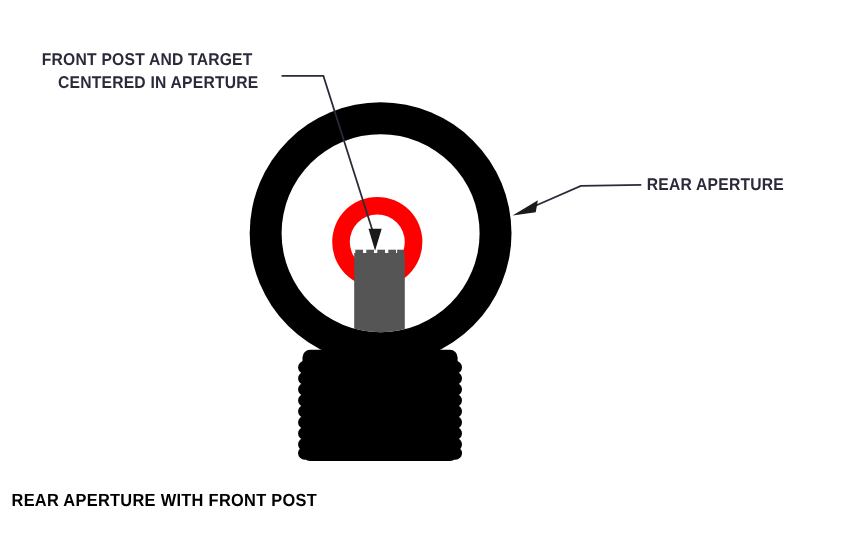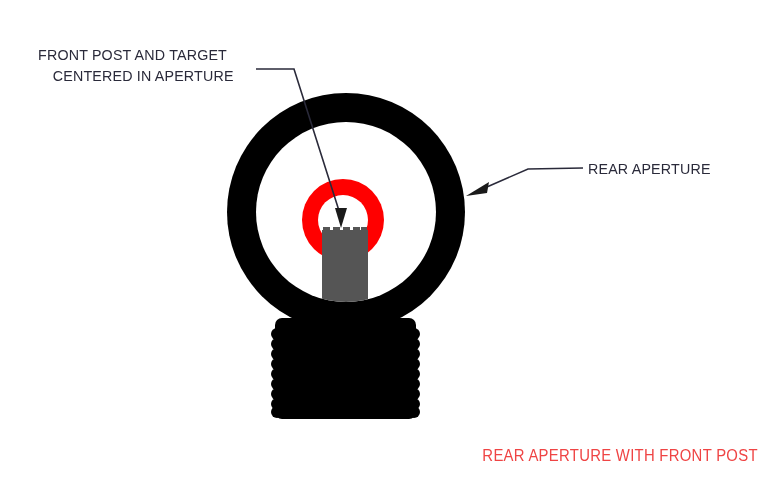--- a/index.html
+++ b/index.html
@@ -15,20 +15,21 @@
     font-family: "Liberation Sans", sans-serif;
   }
 
   #stage {
     position: absolute;
     left: 0;
     top: 0;
     width: 768px;
     height: 492px;
     background: #ffffff;
+    font-weight: bold;
   }
 
   .svg-layer {
     position: absolute;
     left: 0;
     top: 0;
     width: 768px;
     height: 492px;
   }
 
@@ -59,22 +60,22 @@
   #anno-rear-aperture {
     left: 588px;
     top: 158px;
   }
 
   #caption {
     position: absolute;
     left: 0;
     top: 447px;
     width: 768px;
-    text-align: right;
-    color: #ef4444;
+    text-align: left;
+    color: #000000;
     font-family: "Liberation Sans", sans-serif;
     font-size: 16px;
     letter-spacing: 0.3px;
     white-space: nowrap;
   }
   #caption span {
     display: inline-block;
     transform: scaleX(0.93);
   }
 </style>

